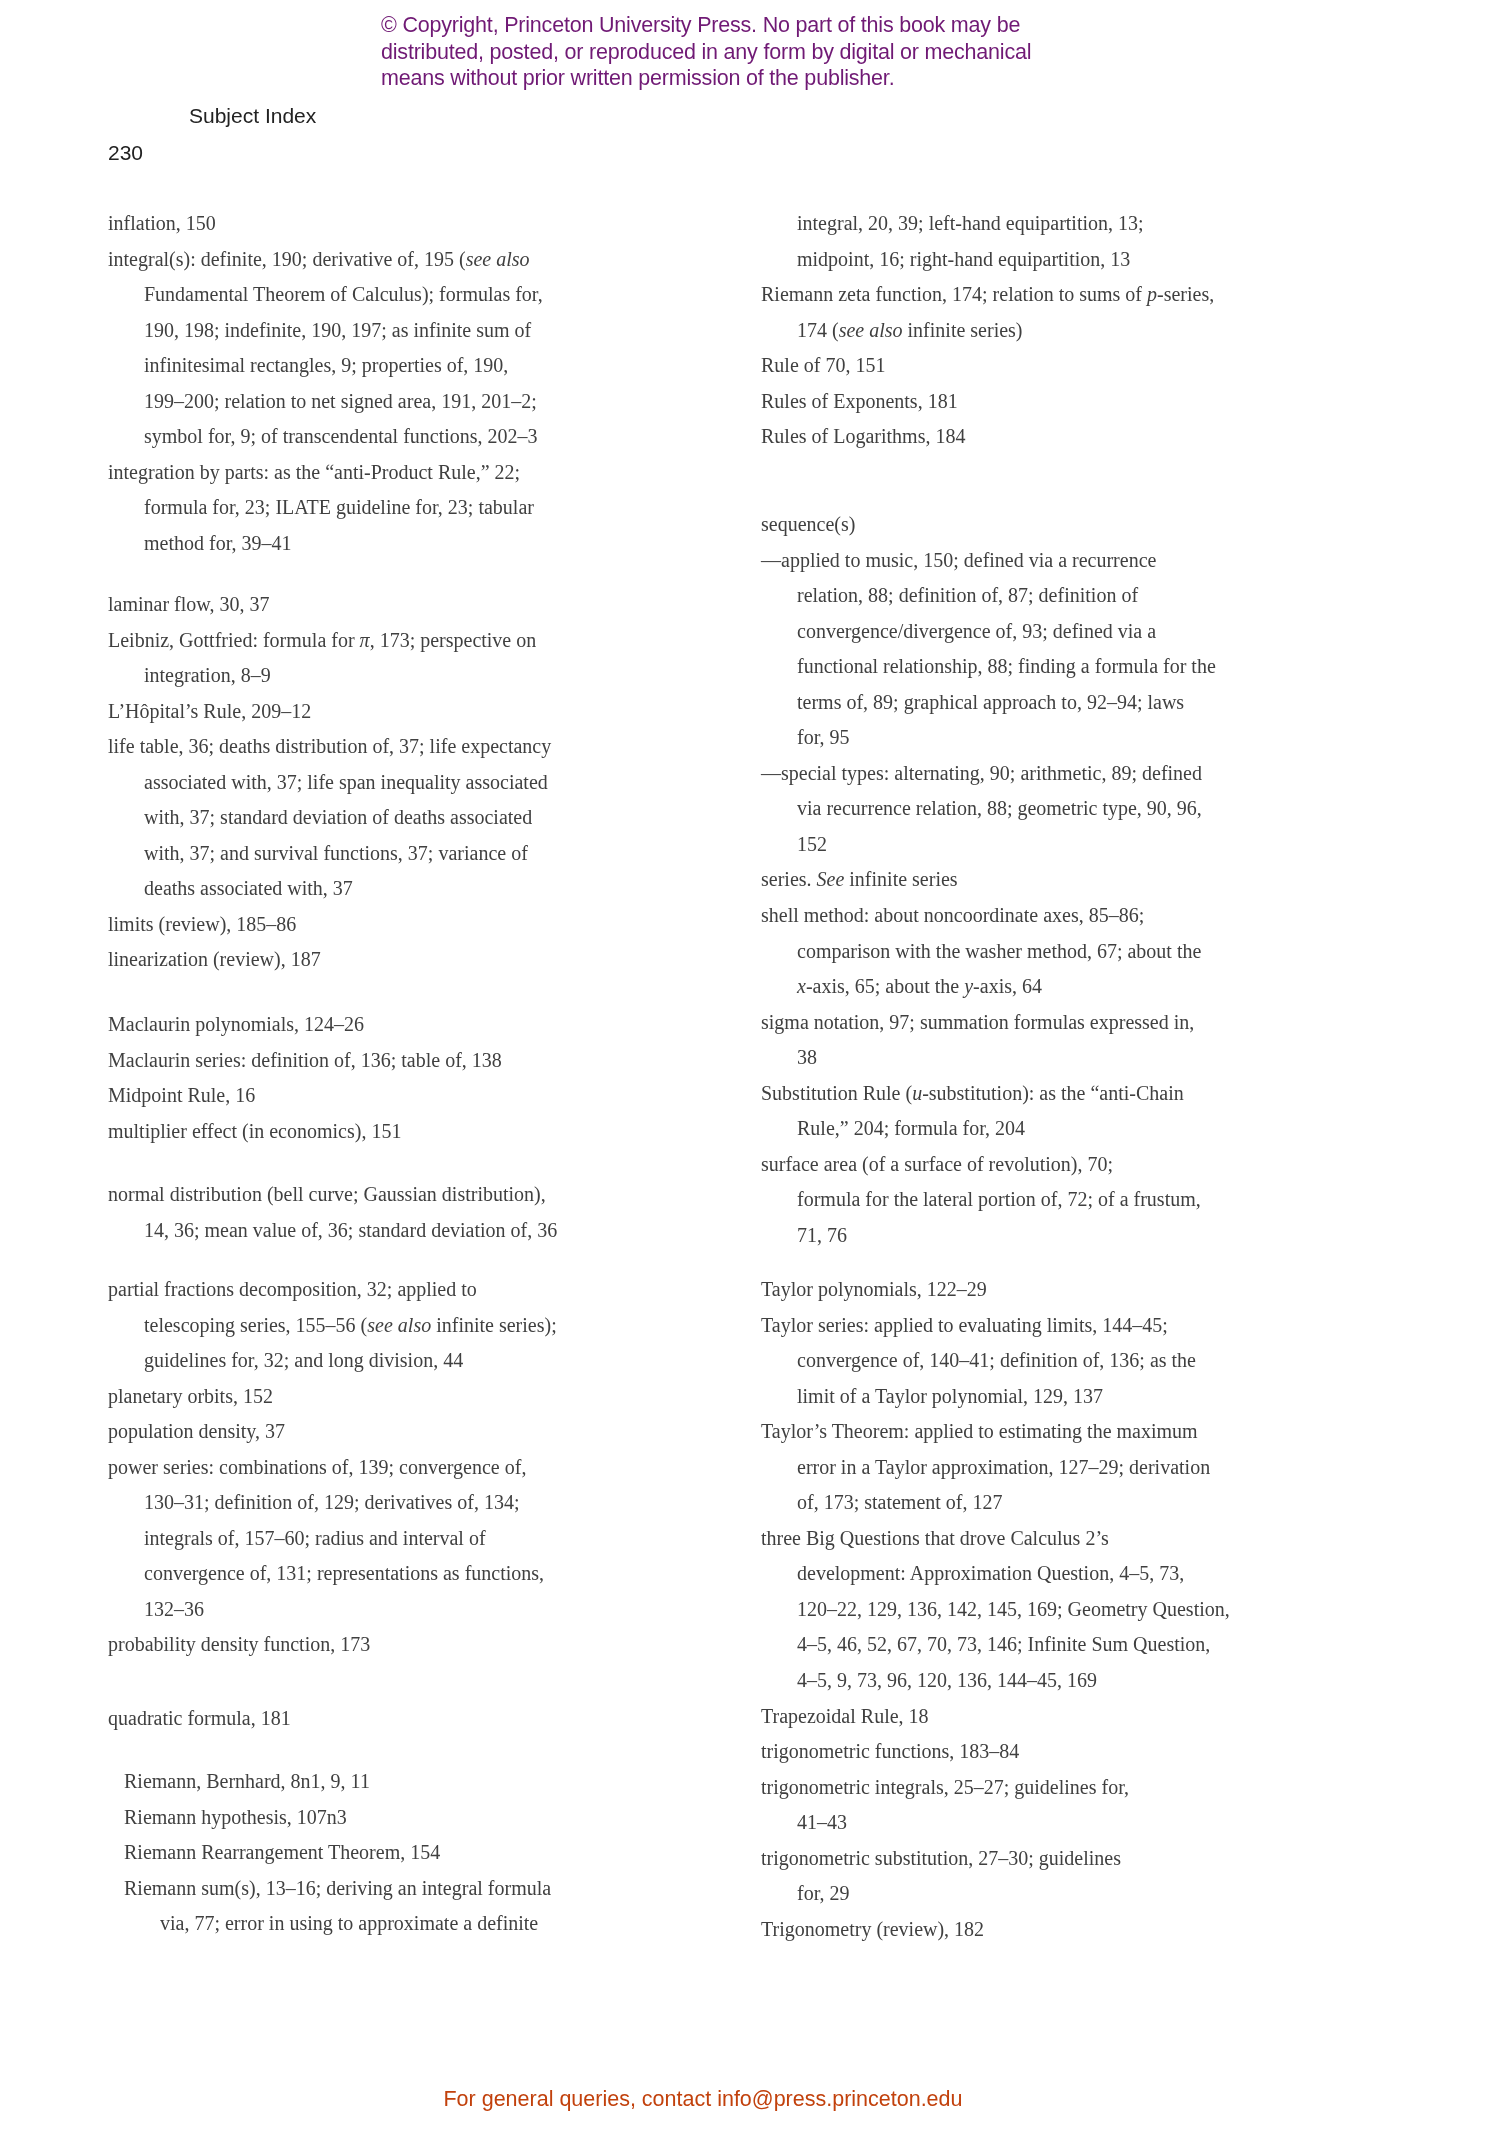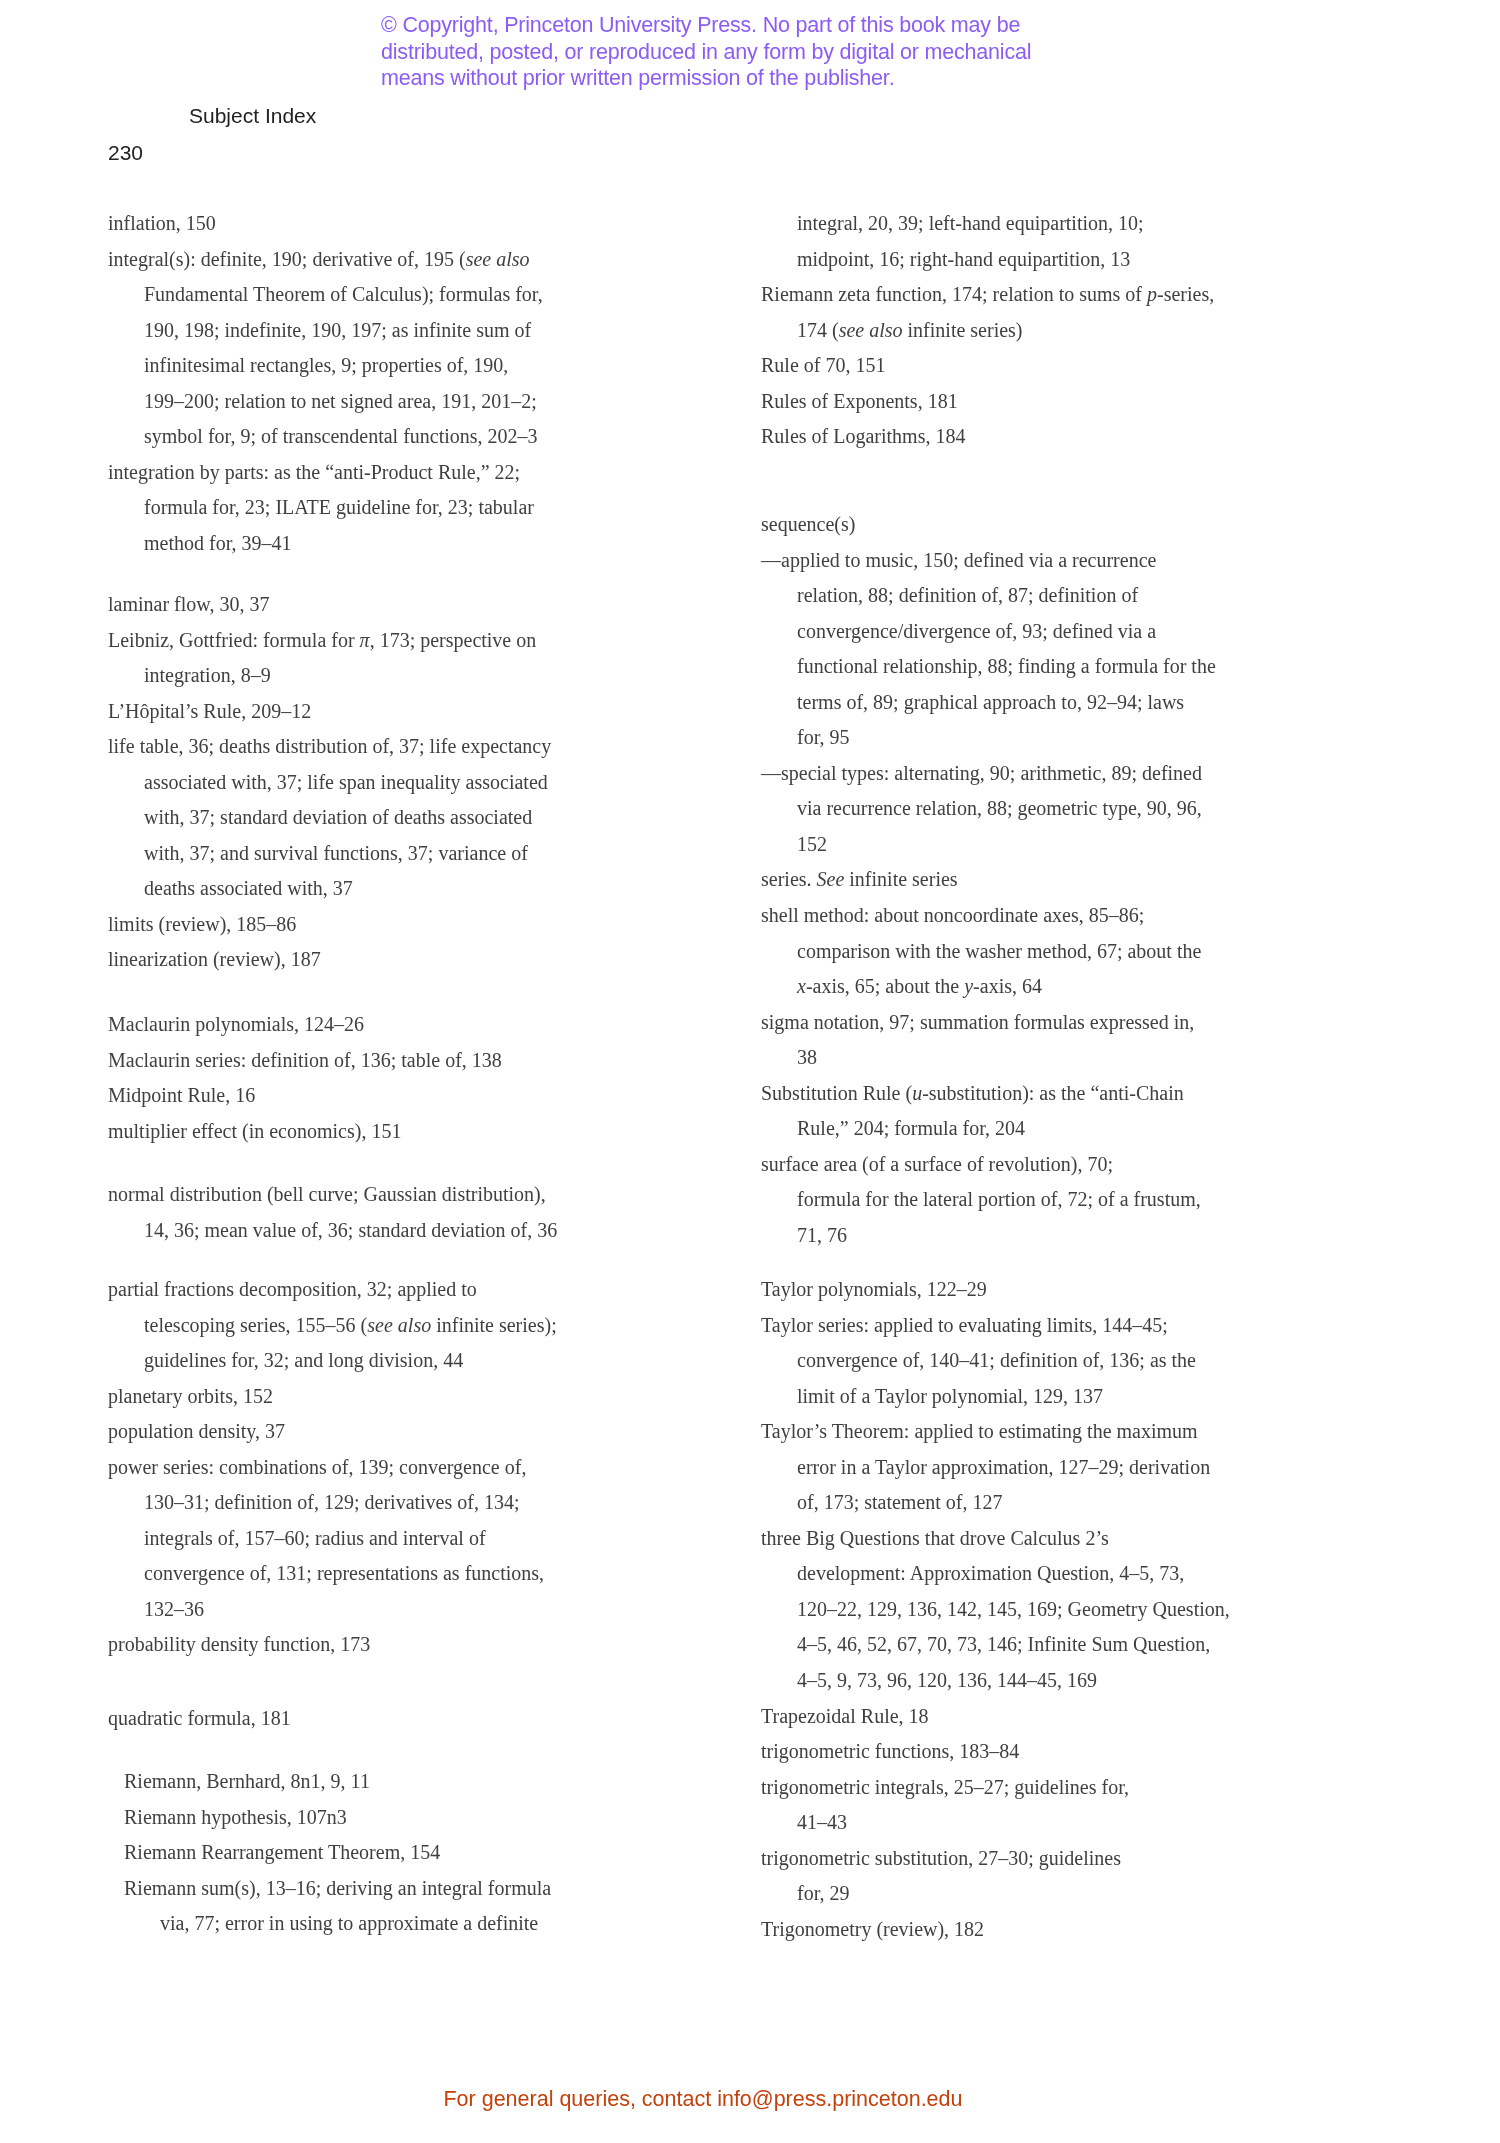--- a/index.html
+++ b/index.html
@@ -1,20 +1,20 @@
 <!DOCTYPE html>
 <html><head>
 <meta charset="utf-8">
 <style>
   html, body { margin: 0; padding: 0; background: #ffffff; }
   body { width: 1500px; height: 2143px; position: relative; overflow: hidden; color: #1a1a1a; }
   .copyright {
     position: absolute; left: 381px; top: 12px; width: 760px;
     font-family: "Liberation Sans", sans-serif; font-size: 21.5px; line-height: 26.5px;
-    color: #8b5cf6; letter-spacing: -0.2px;
+    color: #701a75; letter-spacing: -0.2px;
   }
   .copyright div { white-space: nowrap; }
   .running-head {
     position: absolute; top: 103px; left: 108px;
     font-family: "Liberation Sans", sans-serif; font-size: 21px; line-height: 26px; color: #222;
   }
   .running-head .pg { position: absolute; left: 0; margin-top: 37px; }
   .running-head .ttl { position: absolute; left: 81px; white-space: nowrap; }
   .group { position: absolute; font-family: Liberation Serif, serif; font-size: 20px; line-height: 35.56px; color: #404040; }
   .col-left { left: 108px; }
@@ -96,21 +96,21 @@
     <div class="group col-left" style="top: 1764px; margin-left: 16px;">
       <div class="line"><span>Riemann, Bernhard, 8n1, 9, 11</span></div>
       <div class="line"><span>Riemann hypothesis, 107n3</span></div>
       <div class="line"><span>Riemann Rearrangement Theorem, 154</span></div>
       <div class="line"><span>Riemann sum(s), 13–16; deriving an integral formula</span></div>
       <div class="line indent"><span>via, 77; error in using to approximate a definite</span></div>
     </div>
   </div>
 <div id="col-right">
     <div class="group col-right" style="top: 206px;">
-      <div class="line indent"><span>integral, 20, 39; left-hand equipartition, 10;</span></div>
+      <div class="line indent"><span>integral, 20, 39; left-hand equipartition, 13;</span></div>
       <div class="line indent"><span>midpoint, 16; right-hand equipartition, 13</span></div>
       <div class="line"><span>Riemann zeta function, 174; relation to sums of </span><i>p</i><span>-series,</span></div>
       <div class="line indent"><span>174 (</span><i>see also</i><span> infinite series)</span></div>
       <div class="line"><span>Rule of 70, 151</span></div>
       <div class="line"><span>Rules of Exponents, 181</span></div>
       <div class="line"><span>Rules of Logarithms, 184</span></div>
     </div>
     <div class="group col-right" style="top: 507px;">
       <div class="line"><span>sequence(s)</span></div>
       <div class="line"><span>—applied to music, 150; defined via a recurrence</span></div>

